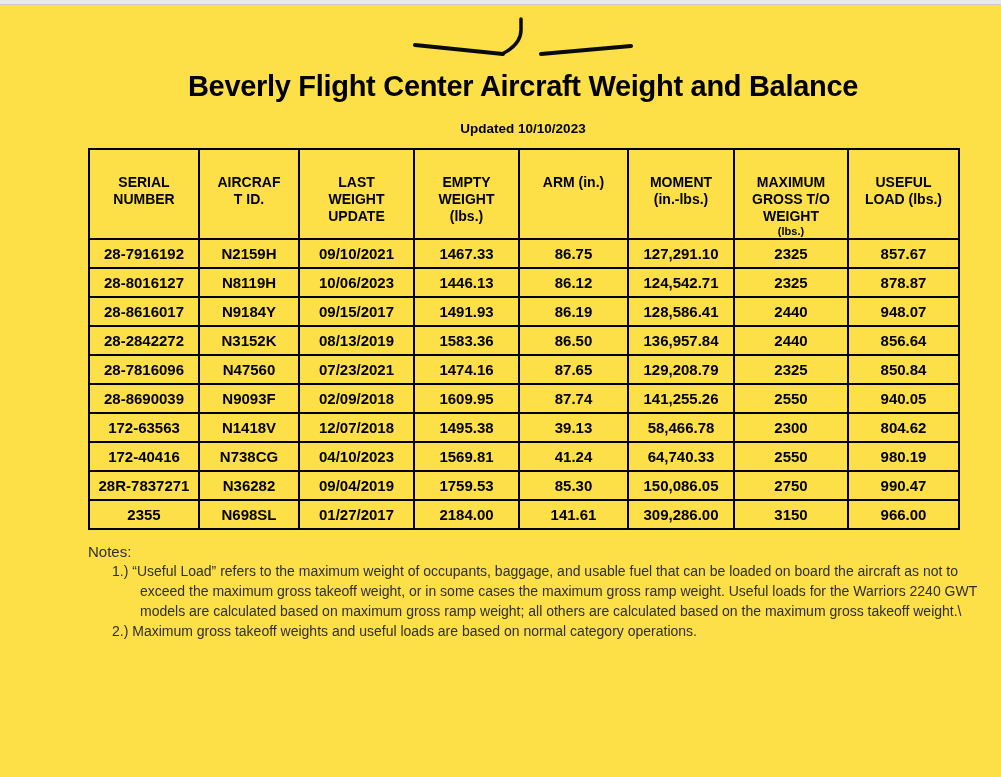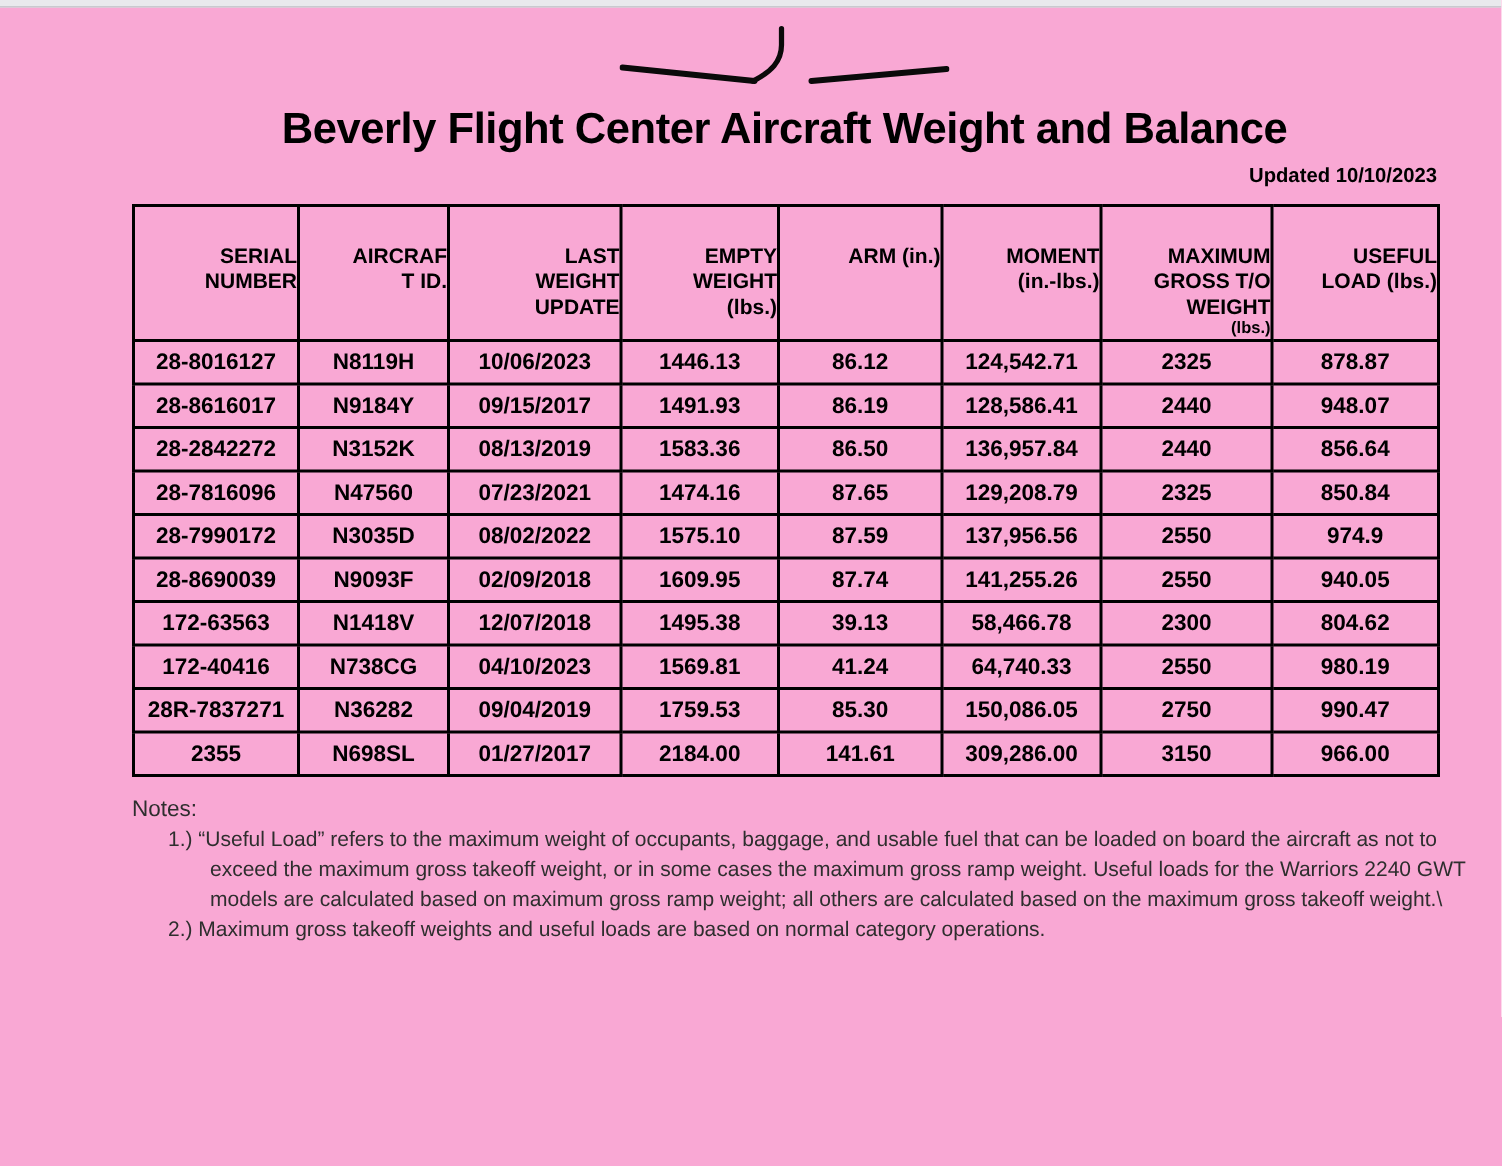--- a/index.html
+++ b/index.html
@@ -1,29 +1,29 @@
 <!DOCTYPE html>
 <html><head>
 <meta charset="utf-8">
 <style>
   html,body{margin:0;padding:0;background:#ffffff;}
-  .page{position:relative;width:1001px;height:777px;background:#f9a8d4;overflow:hidden;
+  .page{position:relative;width:1001px;height:777px;background:#fde047;overflow:hidden;
         font-family:"Liberation Sans","DejaVu Sans",sans-serif;color:#000;}
   .top-bar{position:absolute;top:0;left:0;width:1001px;height:4px;background:#e9e9ed;
            border-bottom:1px solid #c9c9cf;}
   .doc{position:absolute;left:88px;top:12px;width:870px;}
   .plane{display:block;margin:2px auto 0 auto;}
   .title{margin:9px 0 0 0;font-size:29px;line-height:34px;text-align:center;
          font-weight:bold;letter-spacing:-0.3px;}
-  .updated{margin-top:5px;text-align:right;font-size:13.5px;line-height:18px;font-weight:bold;}
+  .updated{margin-top:17px;text-align:center;font-size:13.5px;line-height:18px;font-weight:bold;}
   table.wb{margin-top:10px;border-collapse:collapse;table-layout:fixed;width:870px;}
   table.wb th,table.wb td{border:2px solid #000;padding:0;overflow:hidden;}
   table.wb thead tr{height:84px;}
   table.wb th{vertical-align:top;padding-top:24px;font-size:14px;line-height:17px;
-              font-weight:bold;text-align:right;}
+              font-weight:bold;text-align:center;}
   th .hl{white-space:pre-line;}
   th .sub{display:block;font-size:11px;line-height:13px;font-weight:bold;}
   table.wb tbody td{height:27px;text-align:center;vertical-align:middle;
                     font-weight:bold;font-size:15px;}
   td.col-serial{font-size:13px;}
   td.cell-flush-left{text-align:left;font-size:16px;padding-left:1px;letter-spacing:-0.2px;}
   .notes{margin-top:13px;width:905px;font-size:14px;line-height:20px;color:#2e2e2e;}
   .notes-label{font-size:15px;line-height:18px;}
   .note{padding-left:52px;text-indent:-28px;}
   .note .note-text{white-space:pre-line;}
@@ -74,20 +74,30 @@
 (in.-lbs.)</span></th>
           <th><span class="hl">MAXIMUM
 GROSS T/O
 WEIGHT</span><span class="sub">(lbs.)</span></th>
           <th><span class="hl">USEFUL
 LOAD (lbs.)</span></th>
         </tr>
       </thead>
       <tbody id="wb-body">
           <tr>
+            <td class="col-serial">28-7916192</td>
+            <td>N2159H</td>
+            <td>09/10/2021</td>
+            <td>1467.33</td>
+            <td>86.75</td>
+            <td>127,291.10</td>
+            <td>2325</td>
+            <td>857.67</td>
+          </tr>
+          <tr>
             <td class="col-serial">28-8016127</td>
             <td>N8119H</td>
             <td>10/06/2023</td>
             <td>1446.13</td>
             <td>86.12</td>
             <td>124,542.71</td>
             <td>2325</td>
             <td>878.87</td>
           </tr>
           <tr>
@@ -112,30 +122,20 @@
           </tr>
           <tr>
             <td class="col-serial">28-7816096</td>
             <td>N47560</td>
             <td>07/23/2021</td>
             <td>1474.16</td>
             <td>87.65</td>
             <td>129,208.79</td>
             <td>2325</td>
             <td>850.84</td>
-          </tr>
-          <tr>
-            <td class="col-serial">28-7990172</td>
-            <td>N3035D</td>
-            <td>08/02/2022</td>
-            <td>1575.10</td>
-            <td>87.59</td>
-            <td>137,956.56</td>
-            <td>2550</td>
-            <td>974.9</td>
           </tr>
           <tr>
             <td class="col-serial">28-8690039</td>
             <td>N9093F</td>
             <td>02/09/2018</td>
             <td>1609.95</td>
             <td>87.74</td>
             <td>141,255.26</td>
             <td>2550</td>
             <td>940.05</td>

